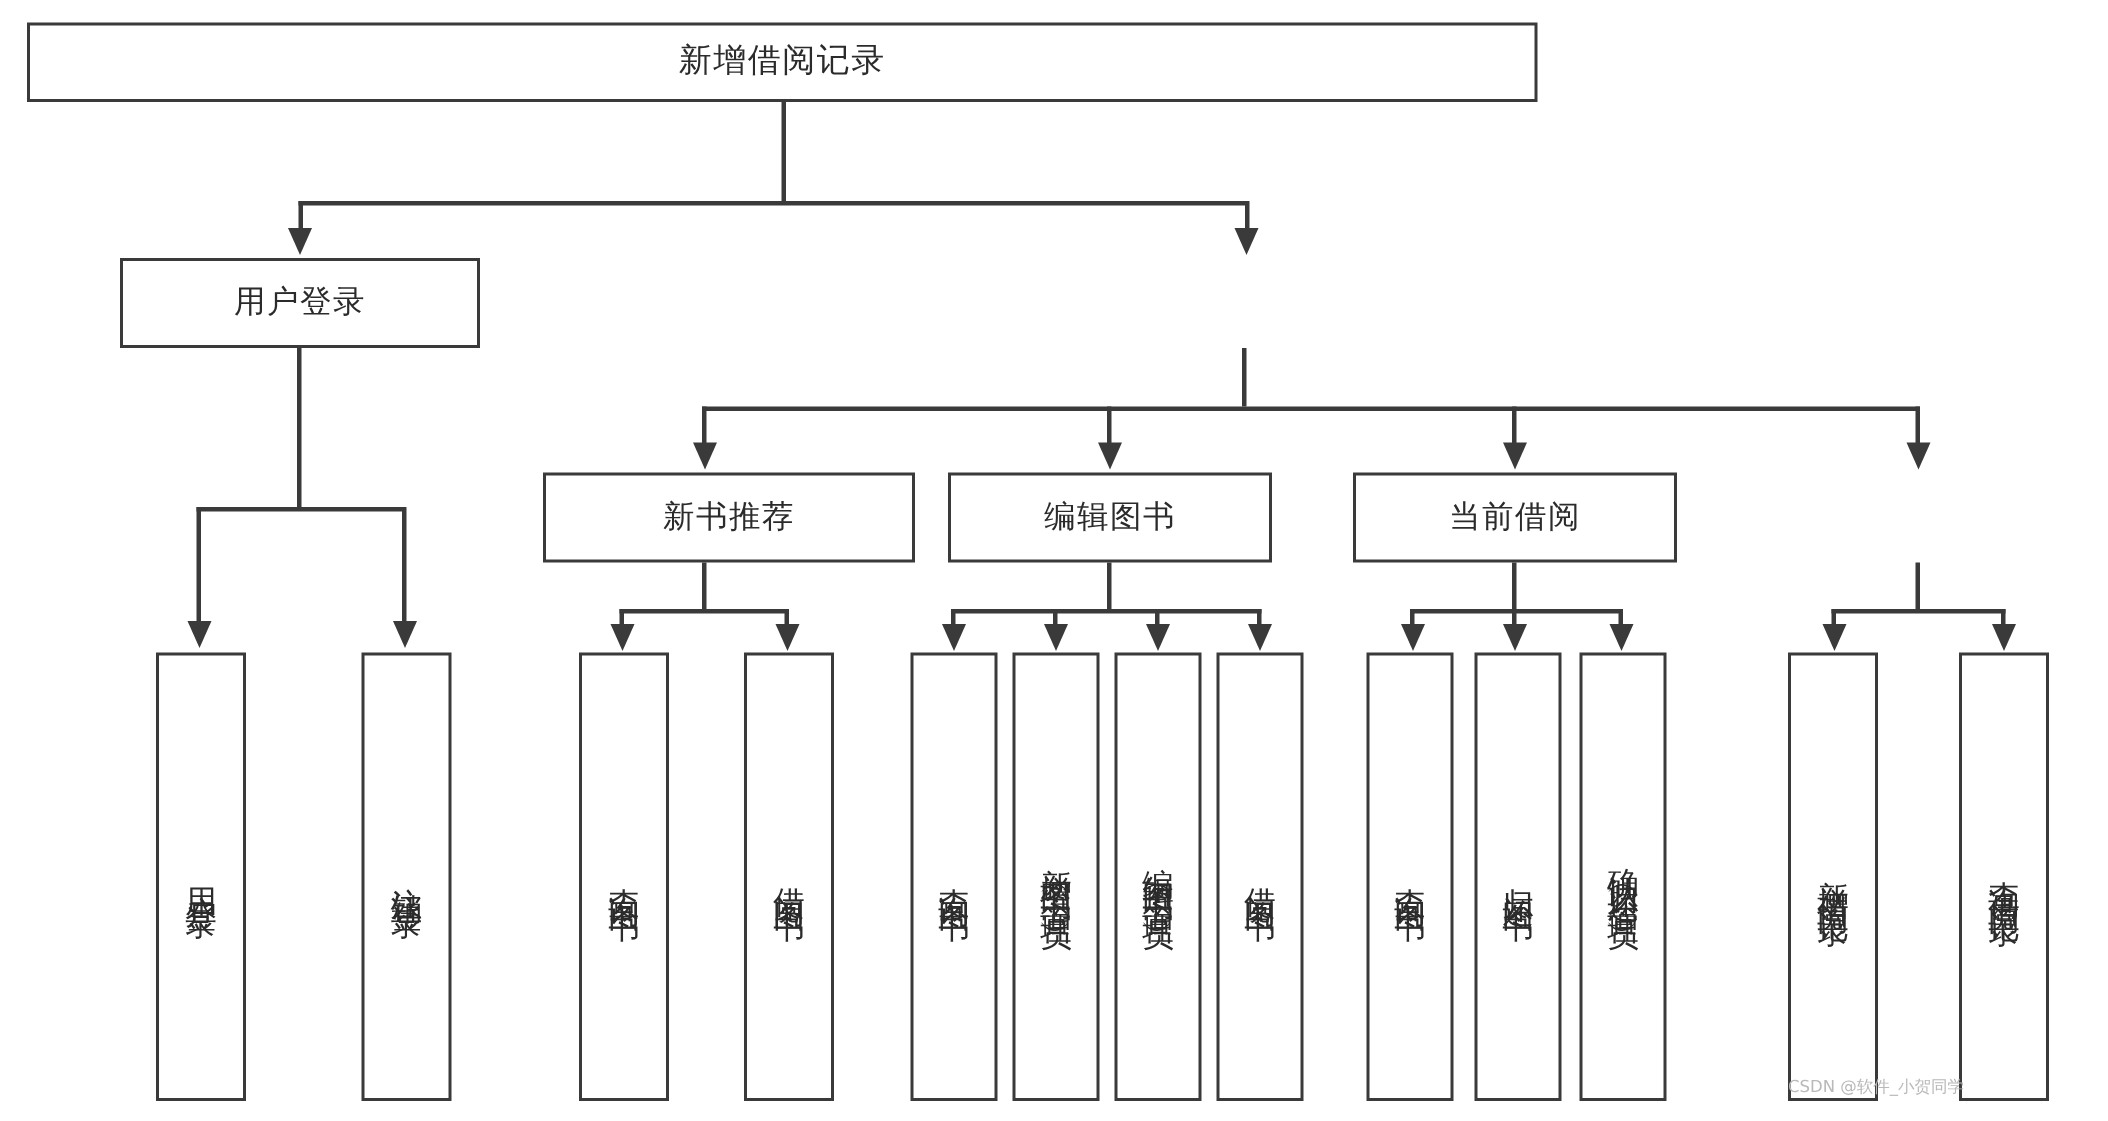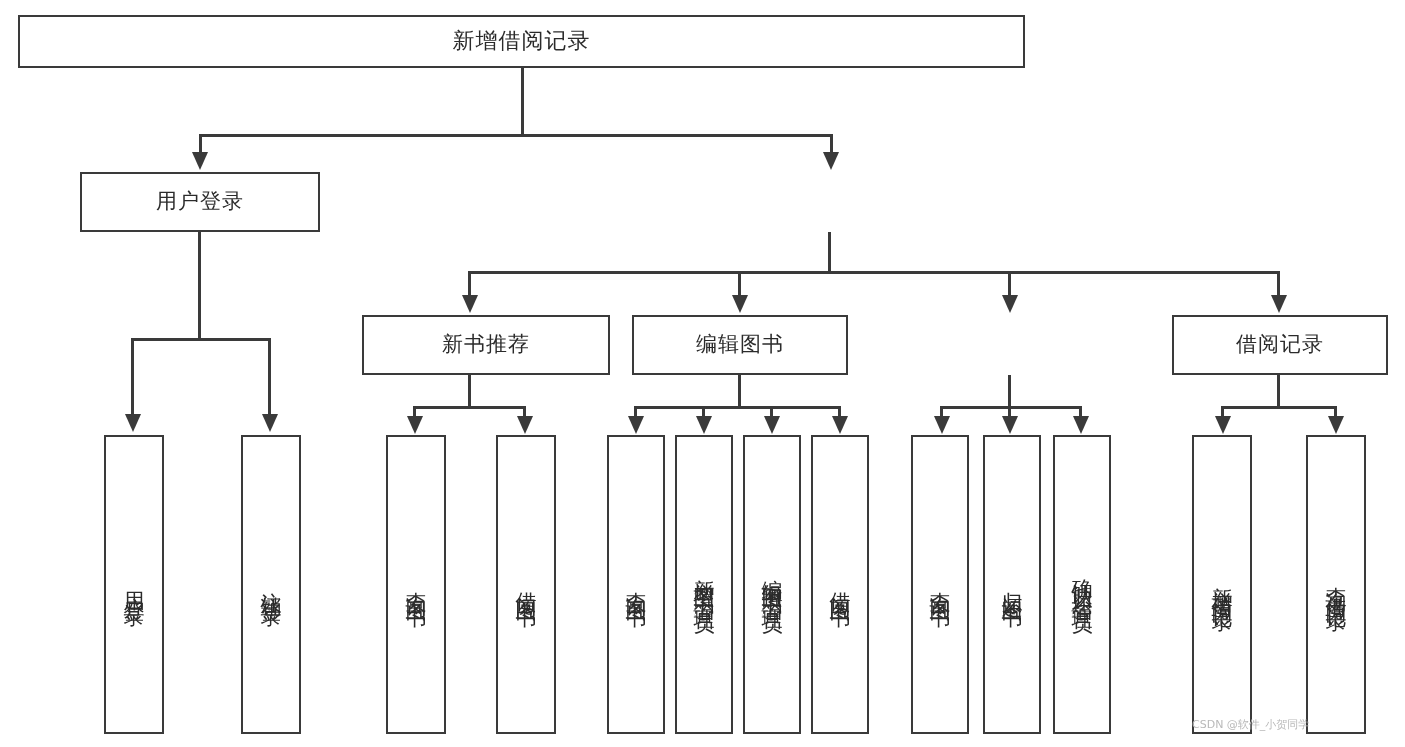--- a/index.html
+++ b/index.html
@@ -123,22 +123,22 @@
   <div class="arrow" style="left:1002px; top:295px;"></div>
   <div class="vline" style="left:1277px; top:271px; height:26px;"></div>
   <div class="arrow" style="left:1271px; top:295px;"></div>
 
   <div class="box h" style="left:362px; top:315px; width:248px; height:60px;">
     <span>新书推荐</span>
   </div>
   <div class="box h" style="left:632px; top:315px; width:216px; height:60px;">
     <span>编辑图书</span>
   </div>
-  <div class="box h" style="left:1172px; top:315px; width:216px; height:60px;">
-    <span>借阅记录</span>
+  <div class="box h" style="left:902px; top:315px; width:216px; height:60px;">
+    <span>当前借阅</span>
   </div>
 
   <div class="vline" style="left:468px; top:375px; height:31px;"></div>
   <div class="hline" style="left:413px; top:406px; width:113px;"></div>
   <div class="vline" style="left:413px; top:406px; height:12px;"></div>
   <div class="arrow" style="left:407px; top:416px;"></div>
   <div class="vline" style="left:523px; top:406px; height:12px;"></div>
   <div class="arrow" style="left:517px; top:416px;"></div>
 
   <div class="vline" style="left:738px; top:375px; height:31px;"></div>

